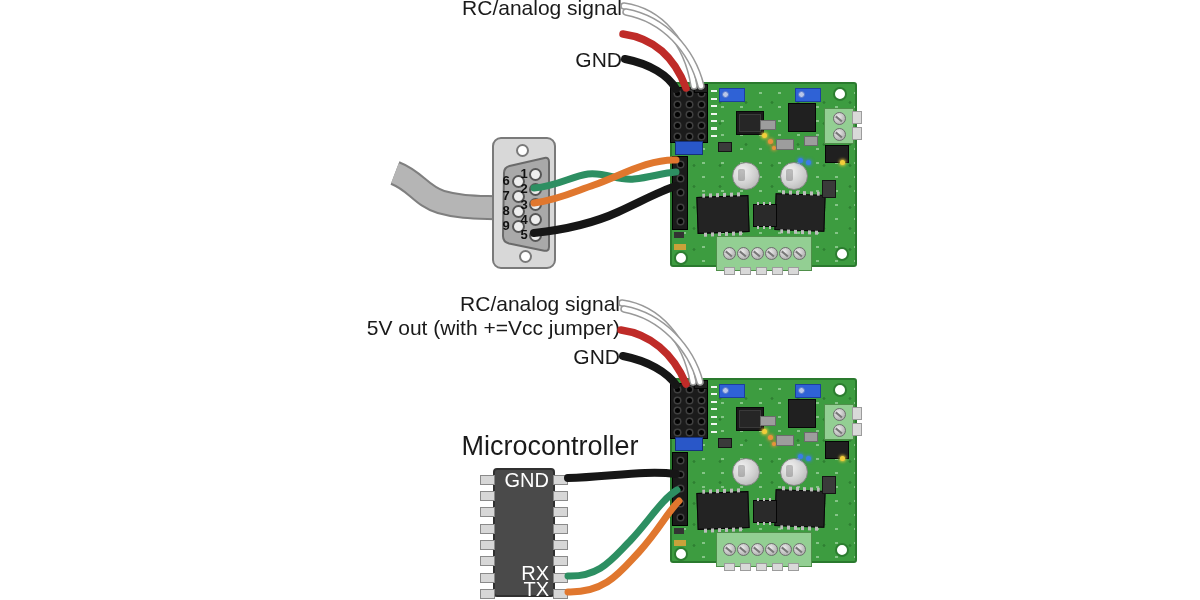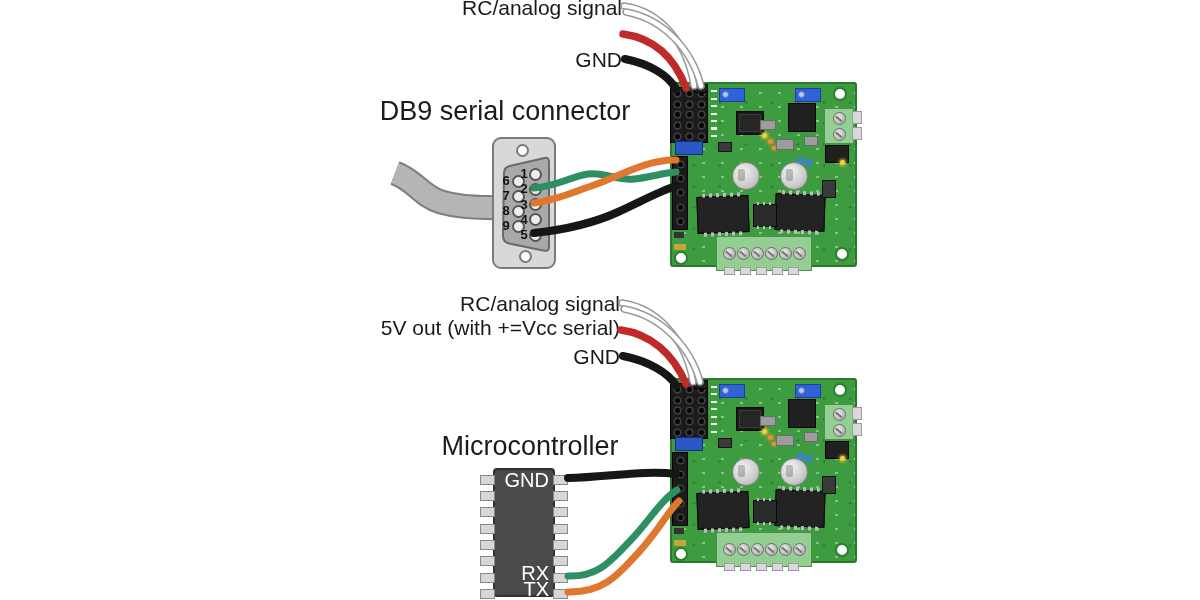--- a/index.html
+++ b/index.html
@@ -231,21 +231,20 @@
       <div class="bd-res" style="left: 88px; top: 36px; width: 14px; height: 8px;"></div>
       <div class="bd-res" style="left: 104px; top: 55px; width: 16px; height: 9px;"></div>
       <div class="bd-res" style="left: 132px; top: 52px; width: 12px; height: 8px;"></div>
       <div class="bd-res bd-dk" style="left: 46px; top: 58px; width: 12px; height: 8px;"></div>
       <div class="bd-res bd-dk" style="left: 150px; top: 96px; width: 12px; height: 16px;"></div>
     </div>
 
   <div class="wl" style="top:-4px;right:578px;">RC/analog signal</div>
   <div class="wl" style="top:48px;right:578px;">GND</div>
 
-  <div class="title" style="left:360px;top:96px;width:290px;">DB9 serial connector</div>
 
   <div class="db9" style="left:492px;top:137px;">
     <svg width="60" height="128">
       <path d="M55,23 Q55,18 50.5,19 L15.5,27 Q10,28.5 10,34 L9,97 Q9,103 15,104.5 L49,111.5 Q55,113 55,108 Z" fill="#a9a9a9" stroke="#6a6a6a" stroke-width="2"></path>
     </svg>
     <span class="dhole" style="left:22px;top:5px;"></span>
     <span class="dhole" style="left:25px;top:111px;"></span>
 
     <span class="dpin" style="left:35px;top:29px;"></span>
     <span class="dpin" style="left:35px;top:44px;"></span>
@@ -262,24 +261,24 @@
     <span class="dnum" style="left:23px;top:58px;">3</span>
     <span class="dnum" style="left:23px;top:73px;">4</span>
     <span class="dnum" style="left:23px;top:88px;">5</span>
     <span class="dnum" style="left:5px;top:34px;">6</span>
     <span class="dnum" style="left:5px;top:49px;">7</span>
     <span class="dnum" style="left:5px;top:64px;">8</span>
     <span class="dnum" style="left:5px;top:79px;">9</span>
   </div>
 
   <div class="wl" style="top:292px;right:580px;">RC/analog signal</div>
-  <div class="wl" style="top:316px;right:580px;">5V out (with +=Vcc serial)</div>
+  <div class="wl" style="top:316px;right:580px;">5V out (with +=Vcc jumper)</div>
   <div class="wl" style="top:345px;right:580px;">GND</div>
 
-  <div class="title" style="left:425px;top:431px;width:210px;">Microcontroller</div>
+  <div class="title" style="left:445px;top:431px;width:210px;">Microcontroller</div>
 
   <div class="mcu" id="mcu" style="left:493px;top:468px;">
     <span class="mlabel" style="top:2px;">GND</span>
     <span class="mlabel" style="top:95px;">RX</span>
     <span class="mlabel" style="top:111px;">TX</span>
   <div class="mpin" style="left: -15px; top: 5px;"></div>
       <div class="mpin" style="left: 58px; top: 5px;"></div>
       <div class="mpin" style="left: -15px; top: 21px;"></div>
       <div class="mpin" style="left: 58px; top: 21px;"></div>
       <div class="mpin" style="left: -15px; top: 37px;"></div>

